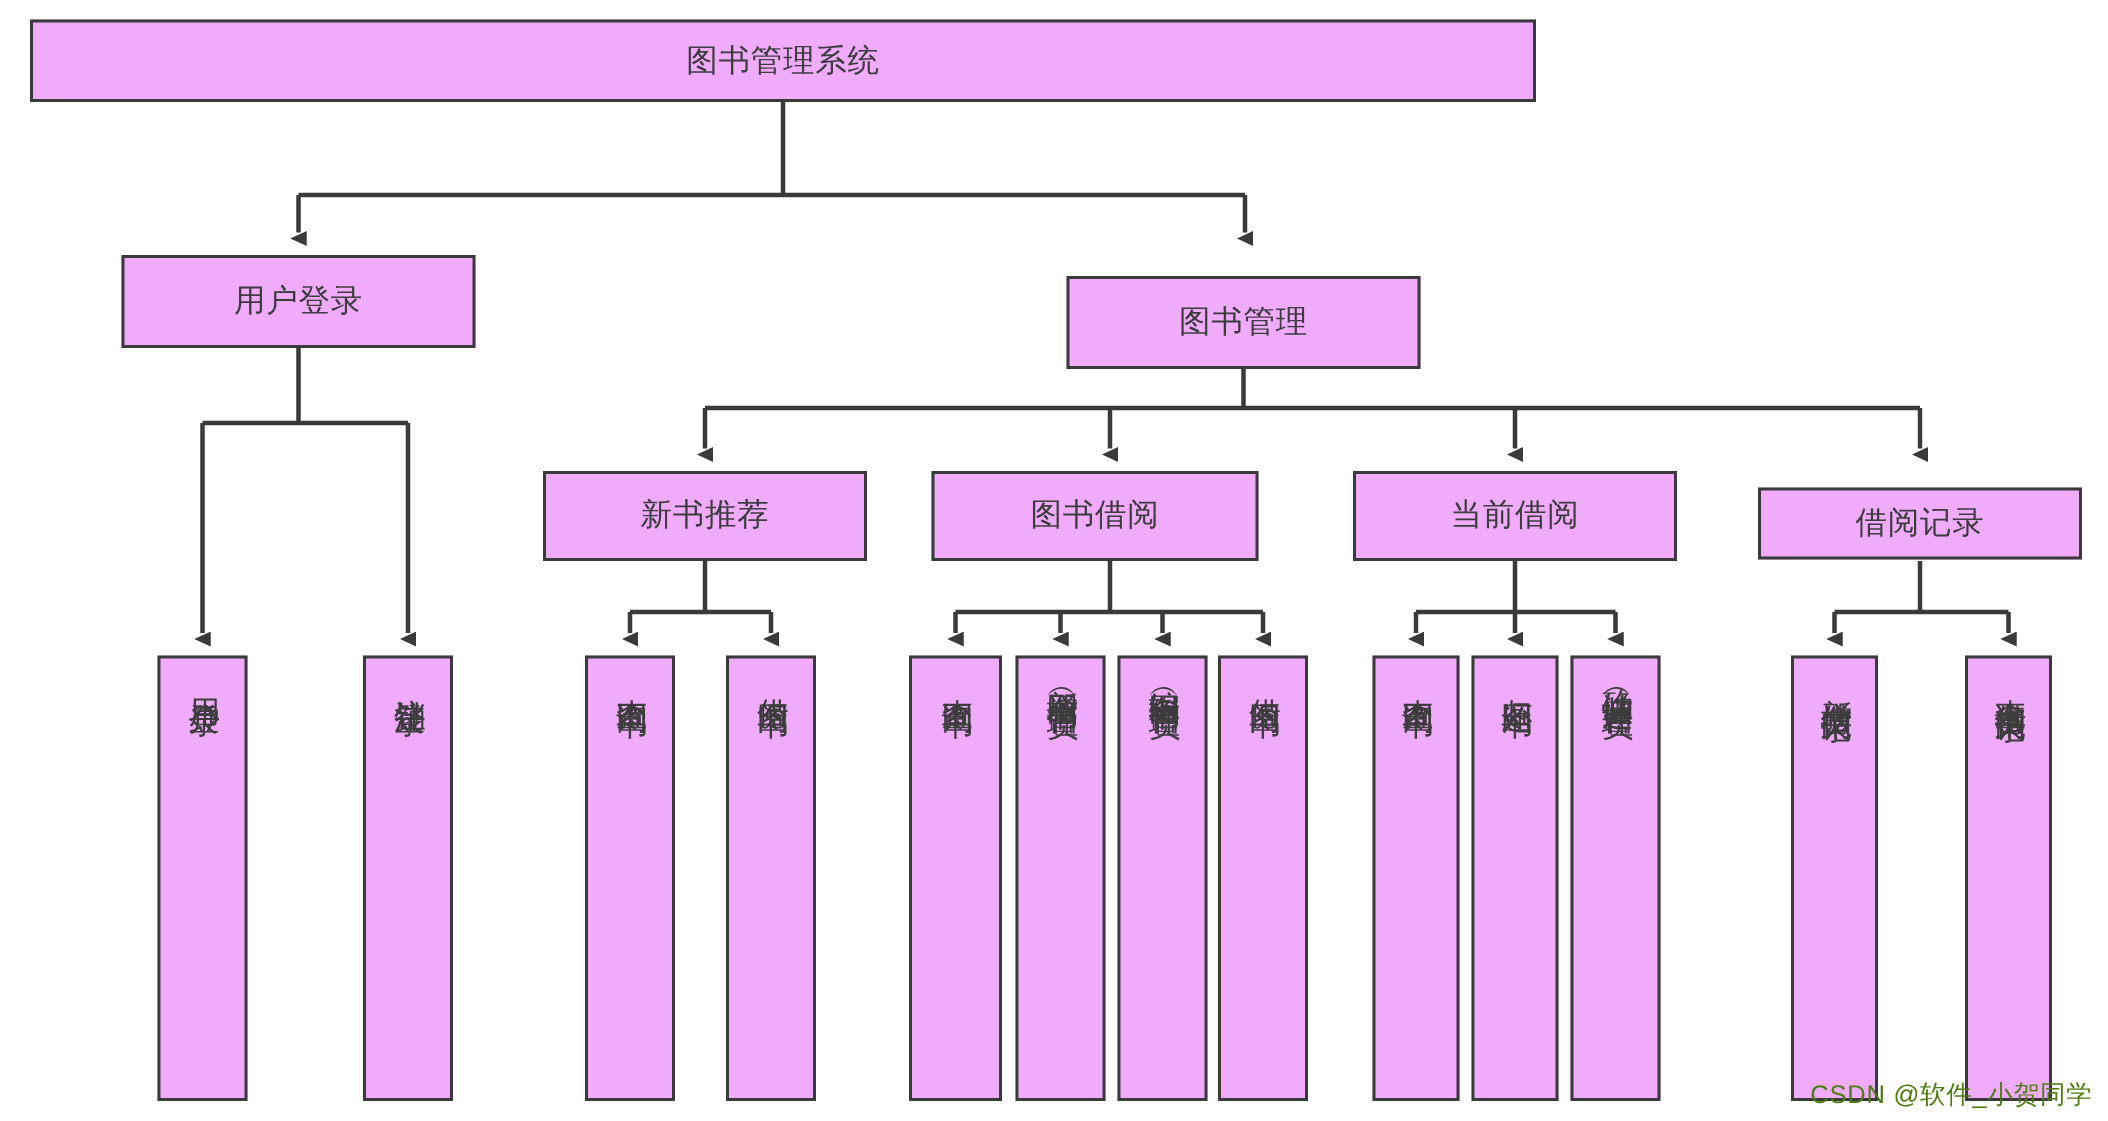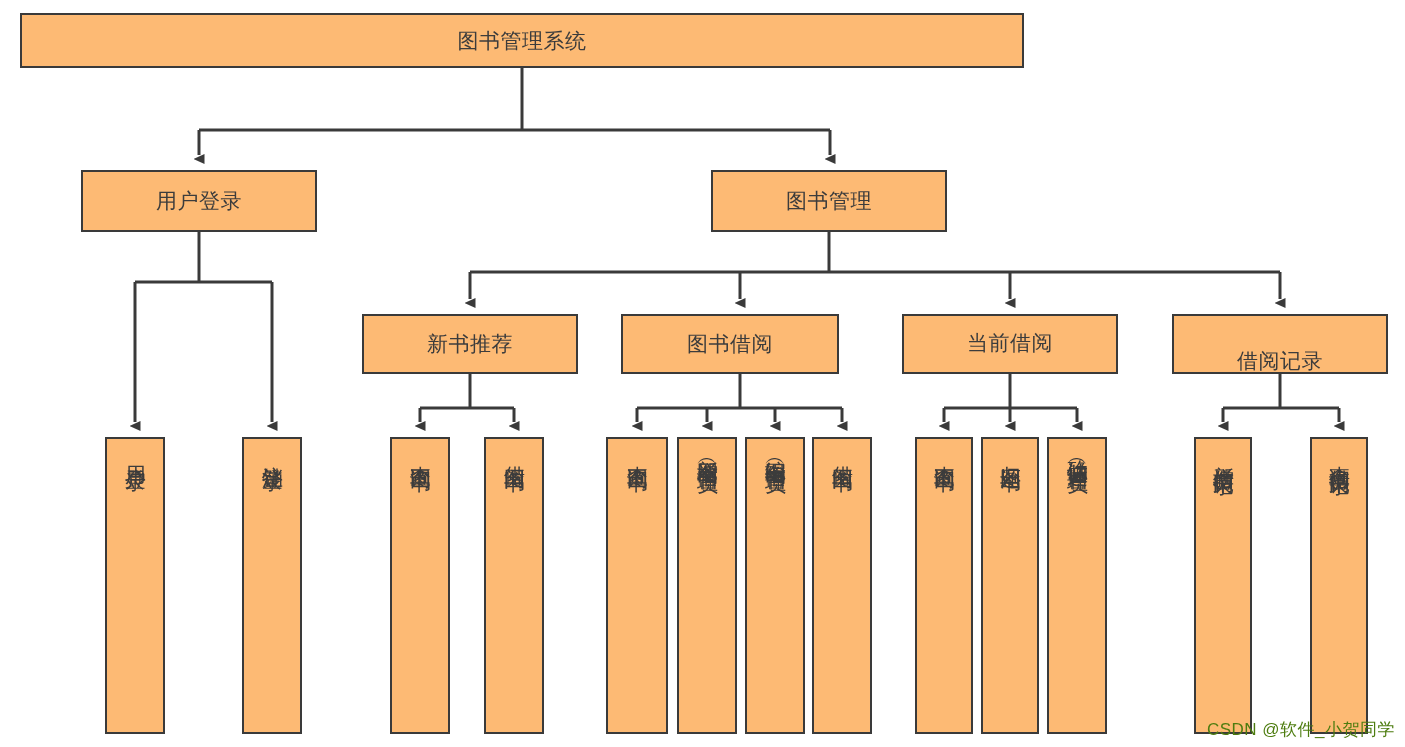--- a/index.html
+++ b/index.html
@@ -22,21 +22,21 @@
     left: 0;
     top: 0;
     width: 1405px;
     height: 747px;
     pointer-events: none;
   }
   .node {
     position: absolute;
     box-sizing: border-box;
     border: 2.5px solid #3a3a3a;
-    background: #fdba74;
+    background: #f0abfc;
     display: flex;
     align-items: center;
     justify-content: center;
     color: #3c3c3c;
     z-index: 2;
   }
   .node-label {
     color: #3c3c3c;
     letter-spacing: 0.5px;
     white-space: nowrap;
@@ -125,34 +125,34 @@
     </g>
   </svg>
 
   <div class="node horiz" style="left:20px;top:13px;width:1004px;height:55px;">
     <span class="node-label">图书管理系统</span>
   </div>
 
   <div class="node horiz" style="left:81px;top:170px;width:236px;height:62px;">
     <span class="node-label">用户登录</span>
   </div>
-  <div class="node horiz" style="left:711px;top:170px;width:236px;height:62px;">
+  <div class="node horiz" style="left:711px;top:184px;width:236px;height:62px;">
     <span class="node-label">图书管理</span>
   </div>
 
   <div class="node horiz" style="left:362px;top:314px;width:216px;height:60px;">
     <span class="node-label">新书推荐</span>
   </div>
   <div class="node horiz" style="left:621px;top:314px;width:218px;height:60px;text-align:center;">
     <span class="node-label">图书借阅</span>
   </div>
   <div class="node horiz" style="left:902px;top:314px;width:216px;height:60px;font-family:Liberation Serif, serif;">
     <span class="node-label">当前借阅</span>
   </div>
-  <div class="node horiz" style="left:1172px;top:314px;width:216px;height:60px;align-items:flex-end;">
+  <div class="node horiz" style="left:1172px;top:325px;width:216px;height:48px;">
     <span class="node-label">借阅记录</span>
   </div>
 
   <div class="node vert" style="left:105px;top:437px;width:60px;height:297px;">
     <span class="node-label">用户登录</span>
   </div>
   <div class="node vert" style="left:242px;top:437px;width:60px;height:297px;">
     <span class="node-label">注销登录</span>
   </div>
   <div class="node vert" style="left:390px;top:437px;width:60px;height:297px;">

